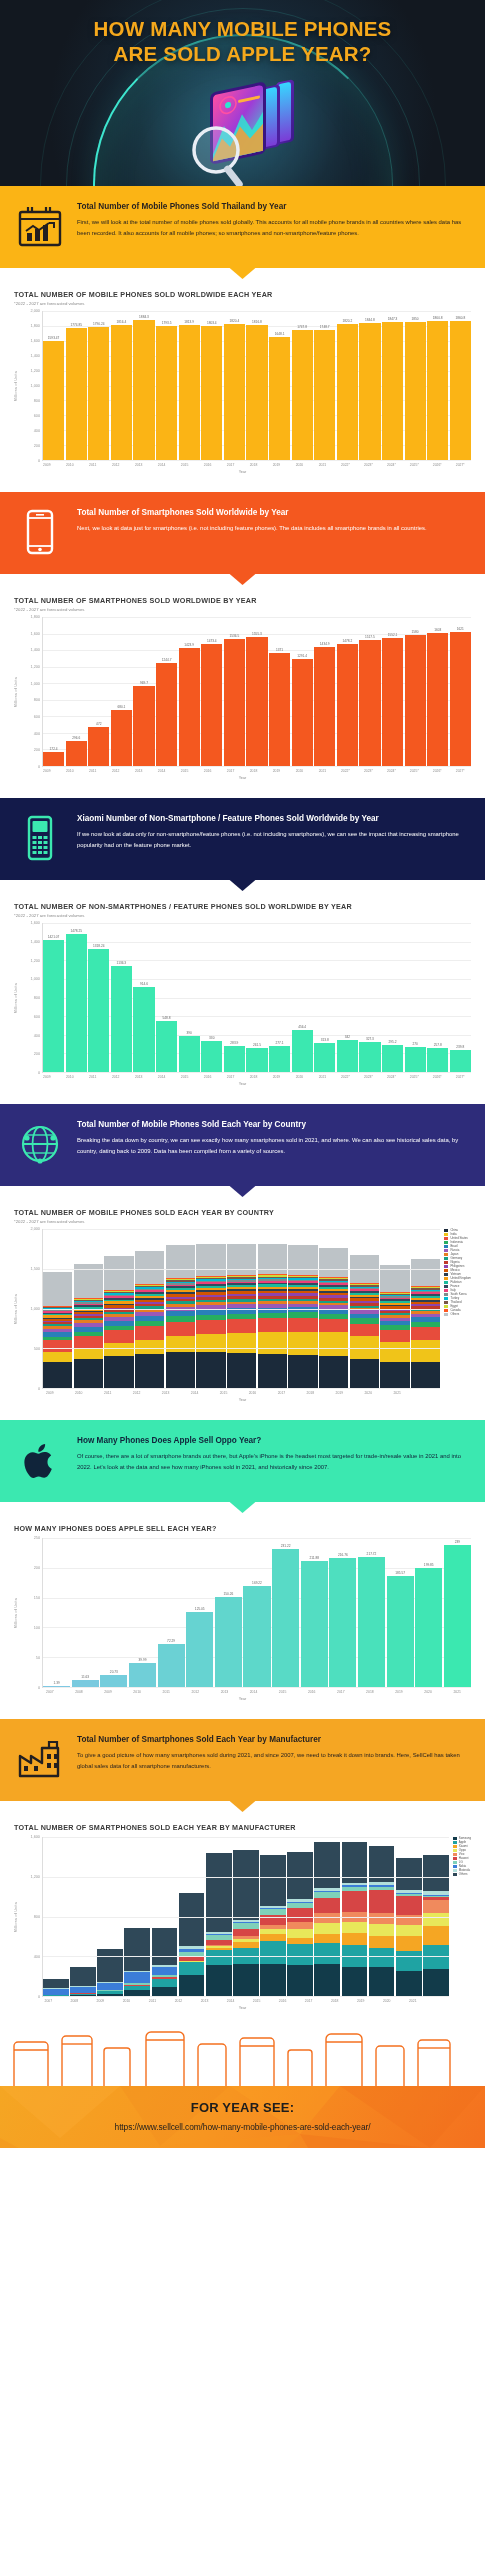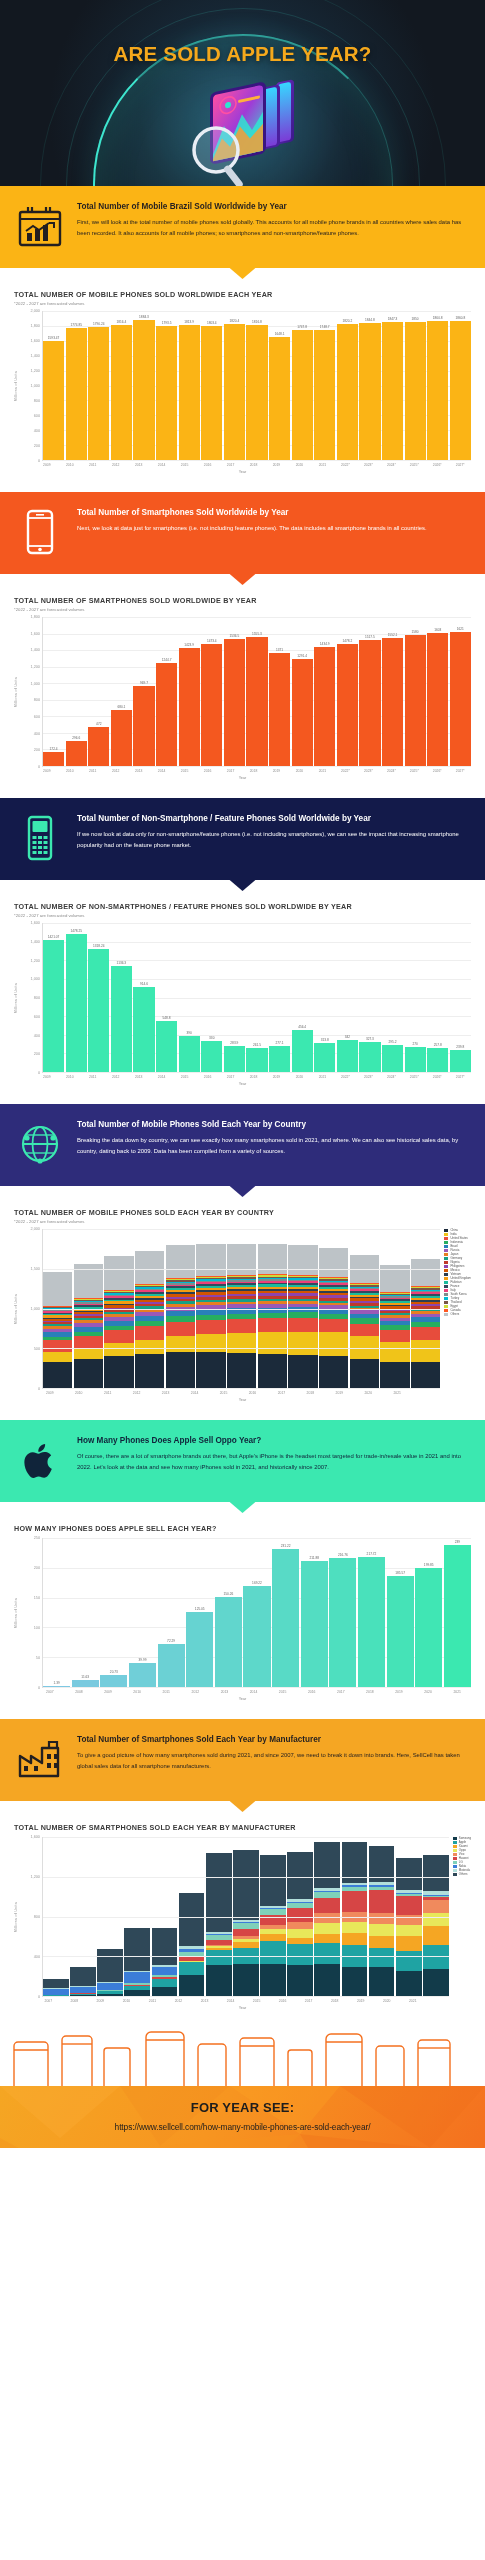--- a/index.html
+++ b/index.html
@@ -111,21 +111,21 @@
 <body>
 
 <div class="page">
 
   <div class="hero">
     <div class="globe r3"></div>
     <div class="globe r2"></div>
     <div class="globe"></div>
     <div class="arc"></div>
     <h1>
-      <br>
+      <span>HOW MANY MOBILE PHONES</span><br>
       <span>ARE SOLD APPLE YEAR?</span>
     </h1>
     <svg class="phones" width="170" height="112" viewBox="0 0 170 112">
       <defs>
         <linearGradient id="pg1" x1="0" y1="0" x2="1" y2="1">
           <stop offset="0" stop-color="#6b2bbf"></stop>
             <stop offset="1" stop-color="#3b1a8a"></stop>
         </linearGradient>
         <linearGradient id="pg2" x1="0" y1="0" x2="0" y2="1">
           <stop offset="0" stop-color="#37d6ff"></stop>
@@ -164,21 +164,21 @@
         <line x1="3" y1="15" x2="43" y2="15" stroke="#231f20" stroke-width="2.2"></line>
         <path d="M11 8V3M15 8V3M29 8V3M33 8V3" stroke="#231f20" stroke-width="2.2" fill="none"></path>
         <rect x="10" y="29" width="5" height="8" fill="#231f20"></rect>
         <rect x="18" y="25" width="5" height="12" fill="#231f20"></rect>
         <rect x="26" y="21" width="5" height="16" fill="#231f20"></rect>
         <path d="M9 27l7-5 6 4 10-7" stroke="#231f20" stroke-width="2" fill="none"></path>
         <path d="M32 19h5v5" stroke="#231f20" stroke-width="2" fill="none"></path>
       </svg>
     </div>
     <div class="btext">
-      <h2>Total Number of Mobile Brazil Sold Worldwide by Year</h2>
+      <h2>Total Number of Mobile Phones Sold Thailand by Year</h2>
       <p>First, we will look at the total number of mobile phones sold globally. This accounts for all mobile phone brands in all countries where sales data has been recorded. It also accounts for all mobile phones; so smartphones and non-smartphone/feature phones.</p>
     </div>
     <div class="notch"></div>
   </div>
 
   <div class="chart-block">
     <div class="chart-title">TOTAL NUMBER OF MOBILE PHONES SOLD WORLDWIDE EACH YEAR</div>
     <div class="chart-sub">*2022 - 2027 are forecasted volumes</div>
     <div class="plot" style="height:150px">
       <div class="yaxis-label">Millions of Units</div>
@@ -475,21 +475,21 @@
           <rect x="6.5" y="31" width="4" height="3"></rect>
             <rect x="12" y="31" width="4" height="3"></rect>
             <rect x="17.5" y="31" width="4" height="3"></rect>
           <rect x="6.5" y="36" width="4" height="3"></rect>
             <rect x="12" y="36" width="4" height="3"></rect>
             <rect x="17.5" y="36" width="4" height="3"></rect>
         </g>
       </svg>
     </div>
     <div class="btext">
-      <h2>Total Number of Non-Smartphone / Feature Phones Sold Worldwide by Year</h2>
+      <h2>Xiaomi Number of Non-Smartphone / Feature Phones Sold Worldwide by Year</h2>
       <p>If we now look at data only for non-smartphone/feature phones (i.e. not including smartphones), we can see the impact that increasing smartphone popularity had on the feature phone market.</p>
     </div>
     <div class="notch"></div>
   </div>
 
   <div class="chart-block">
     <div class="chart-title">TOTAL NUMBER OF NON-SMARTPHONES / FEATURE PHONES SOLD WORLDWIDE BY YEAR</div>
     <div class="chart-sub">*2022 - 2027 are forecasted volumes</div>
     <div class="plot" style="height:150px">
       <div class="yaxis-label">Millions of Units</div>

